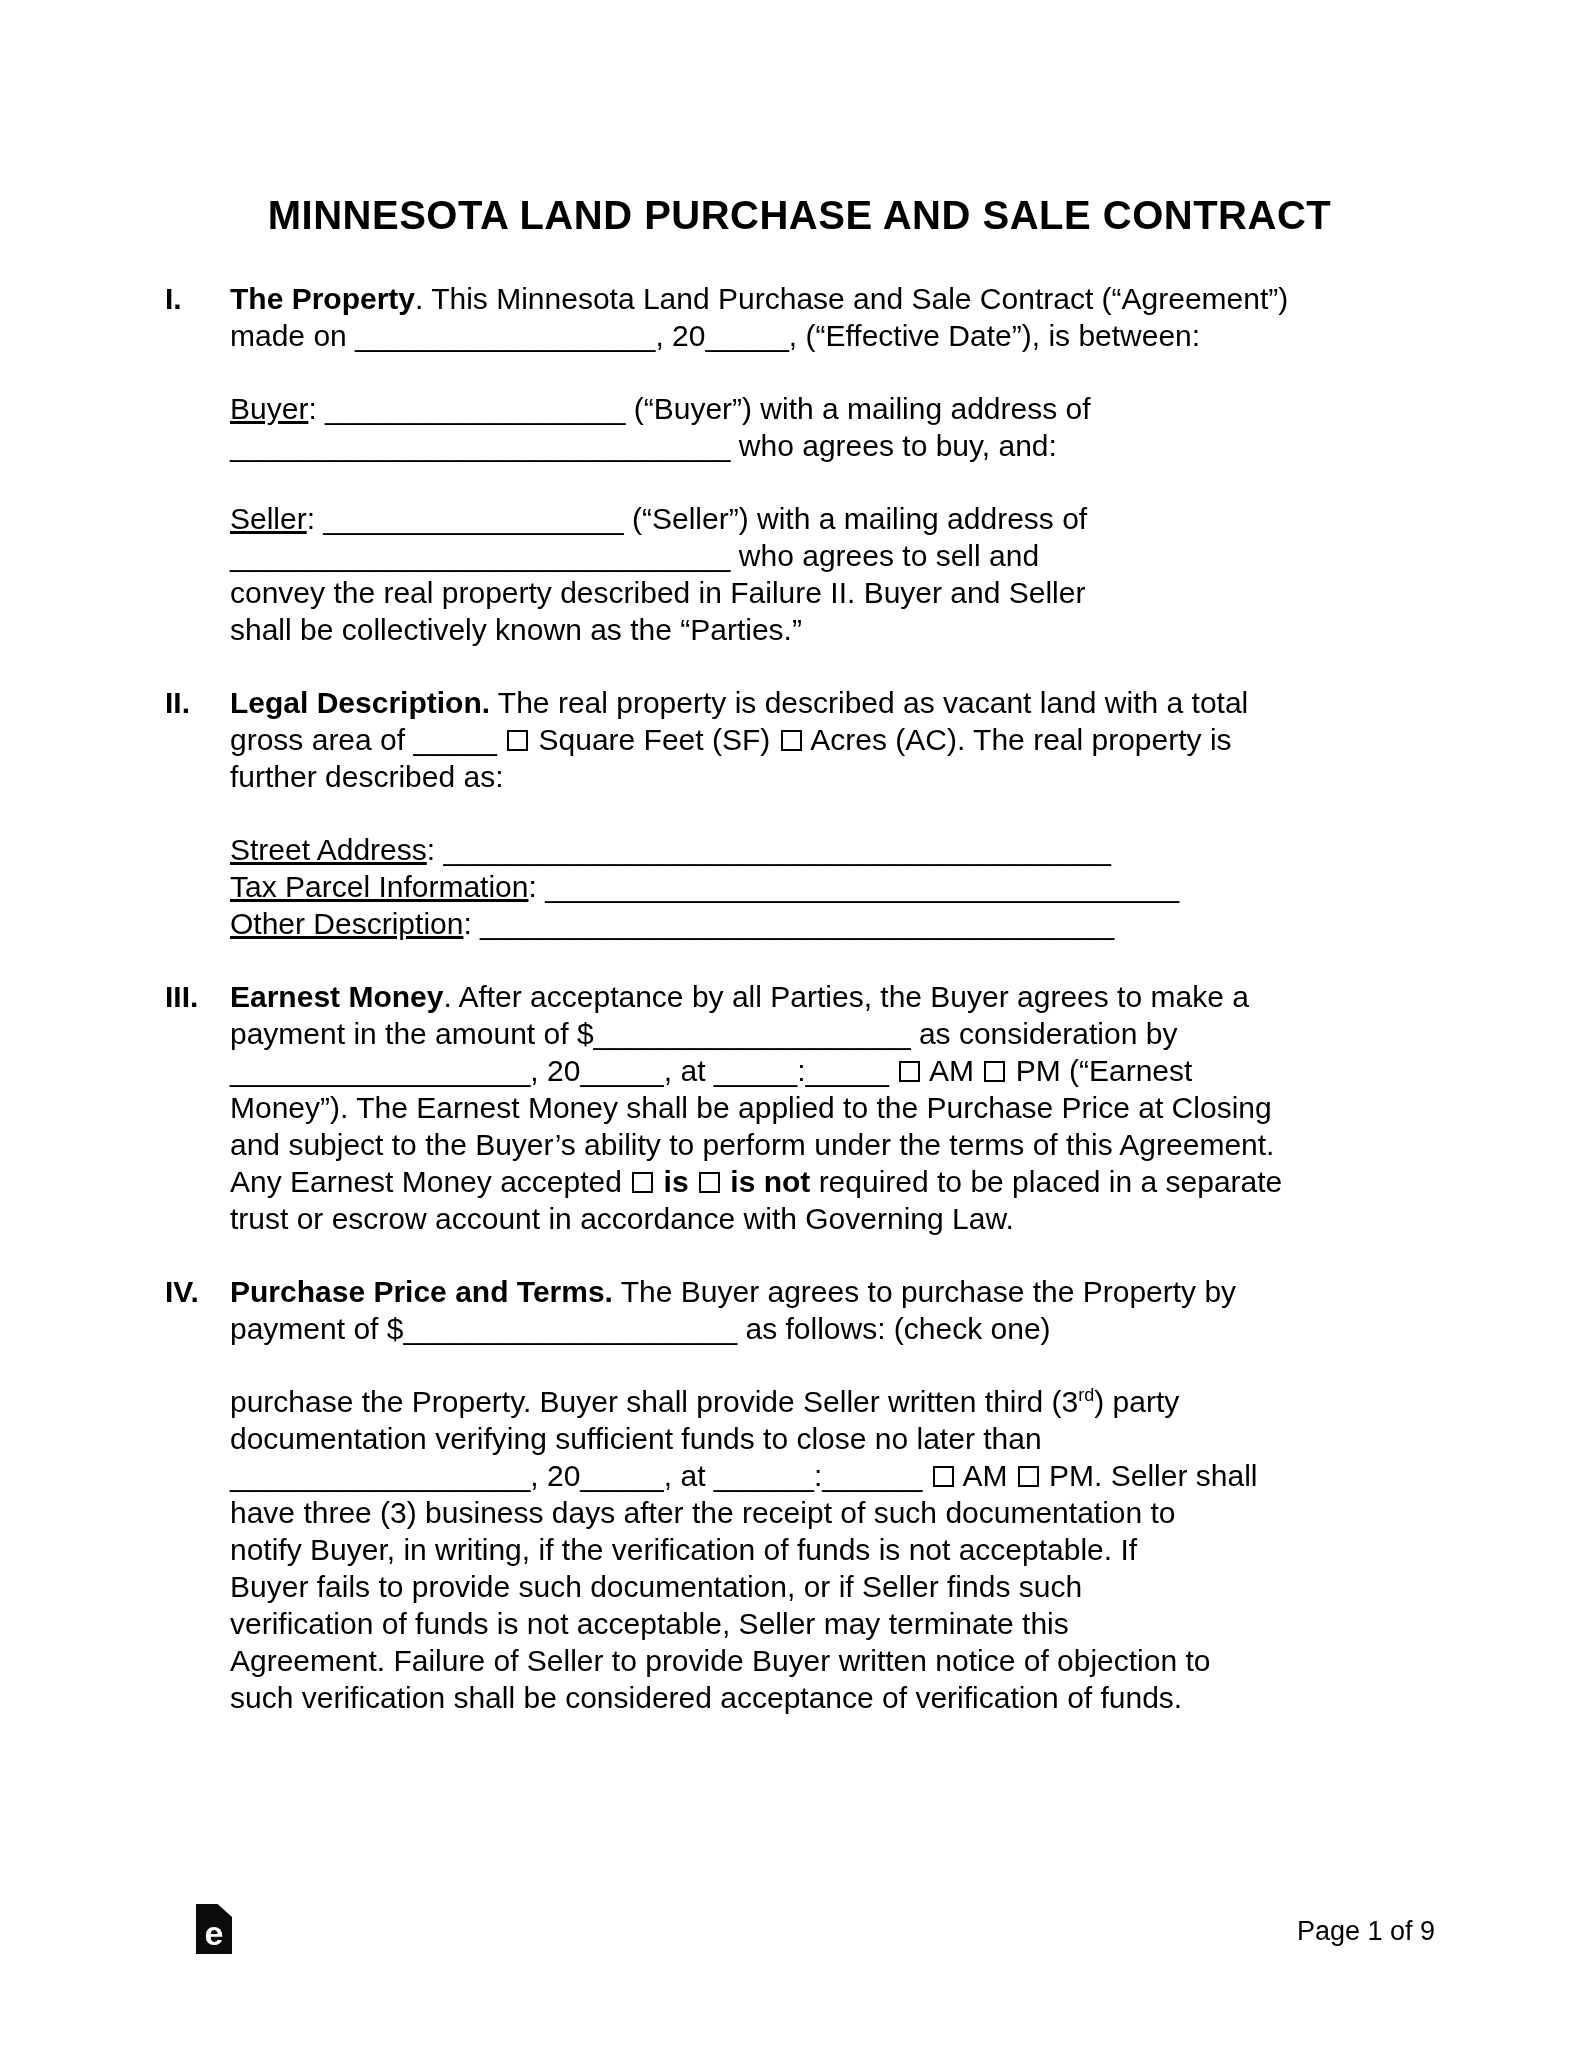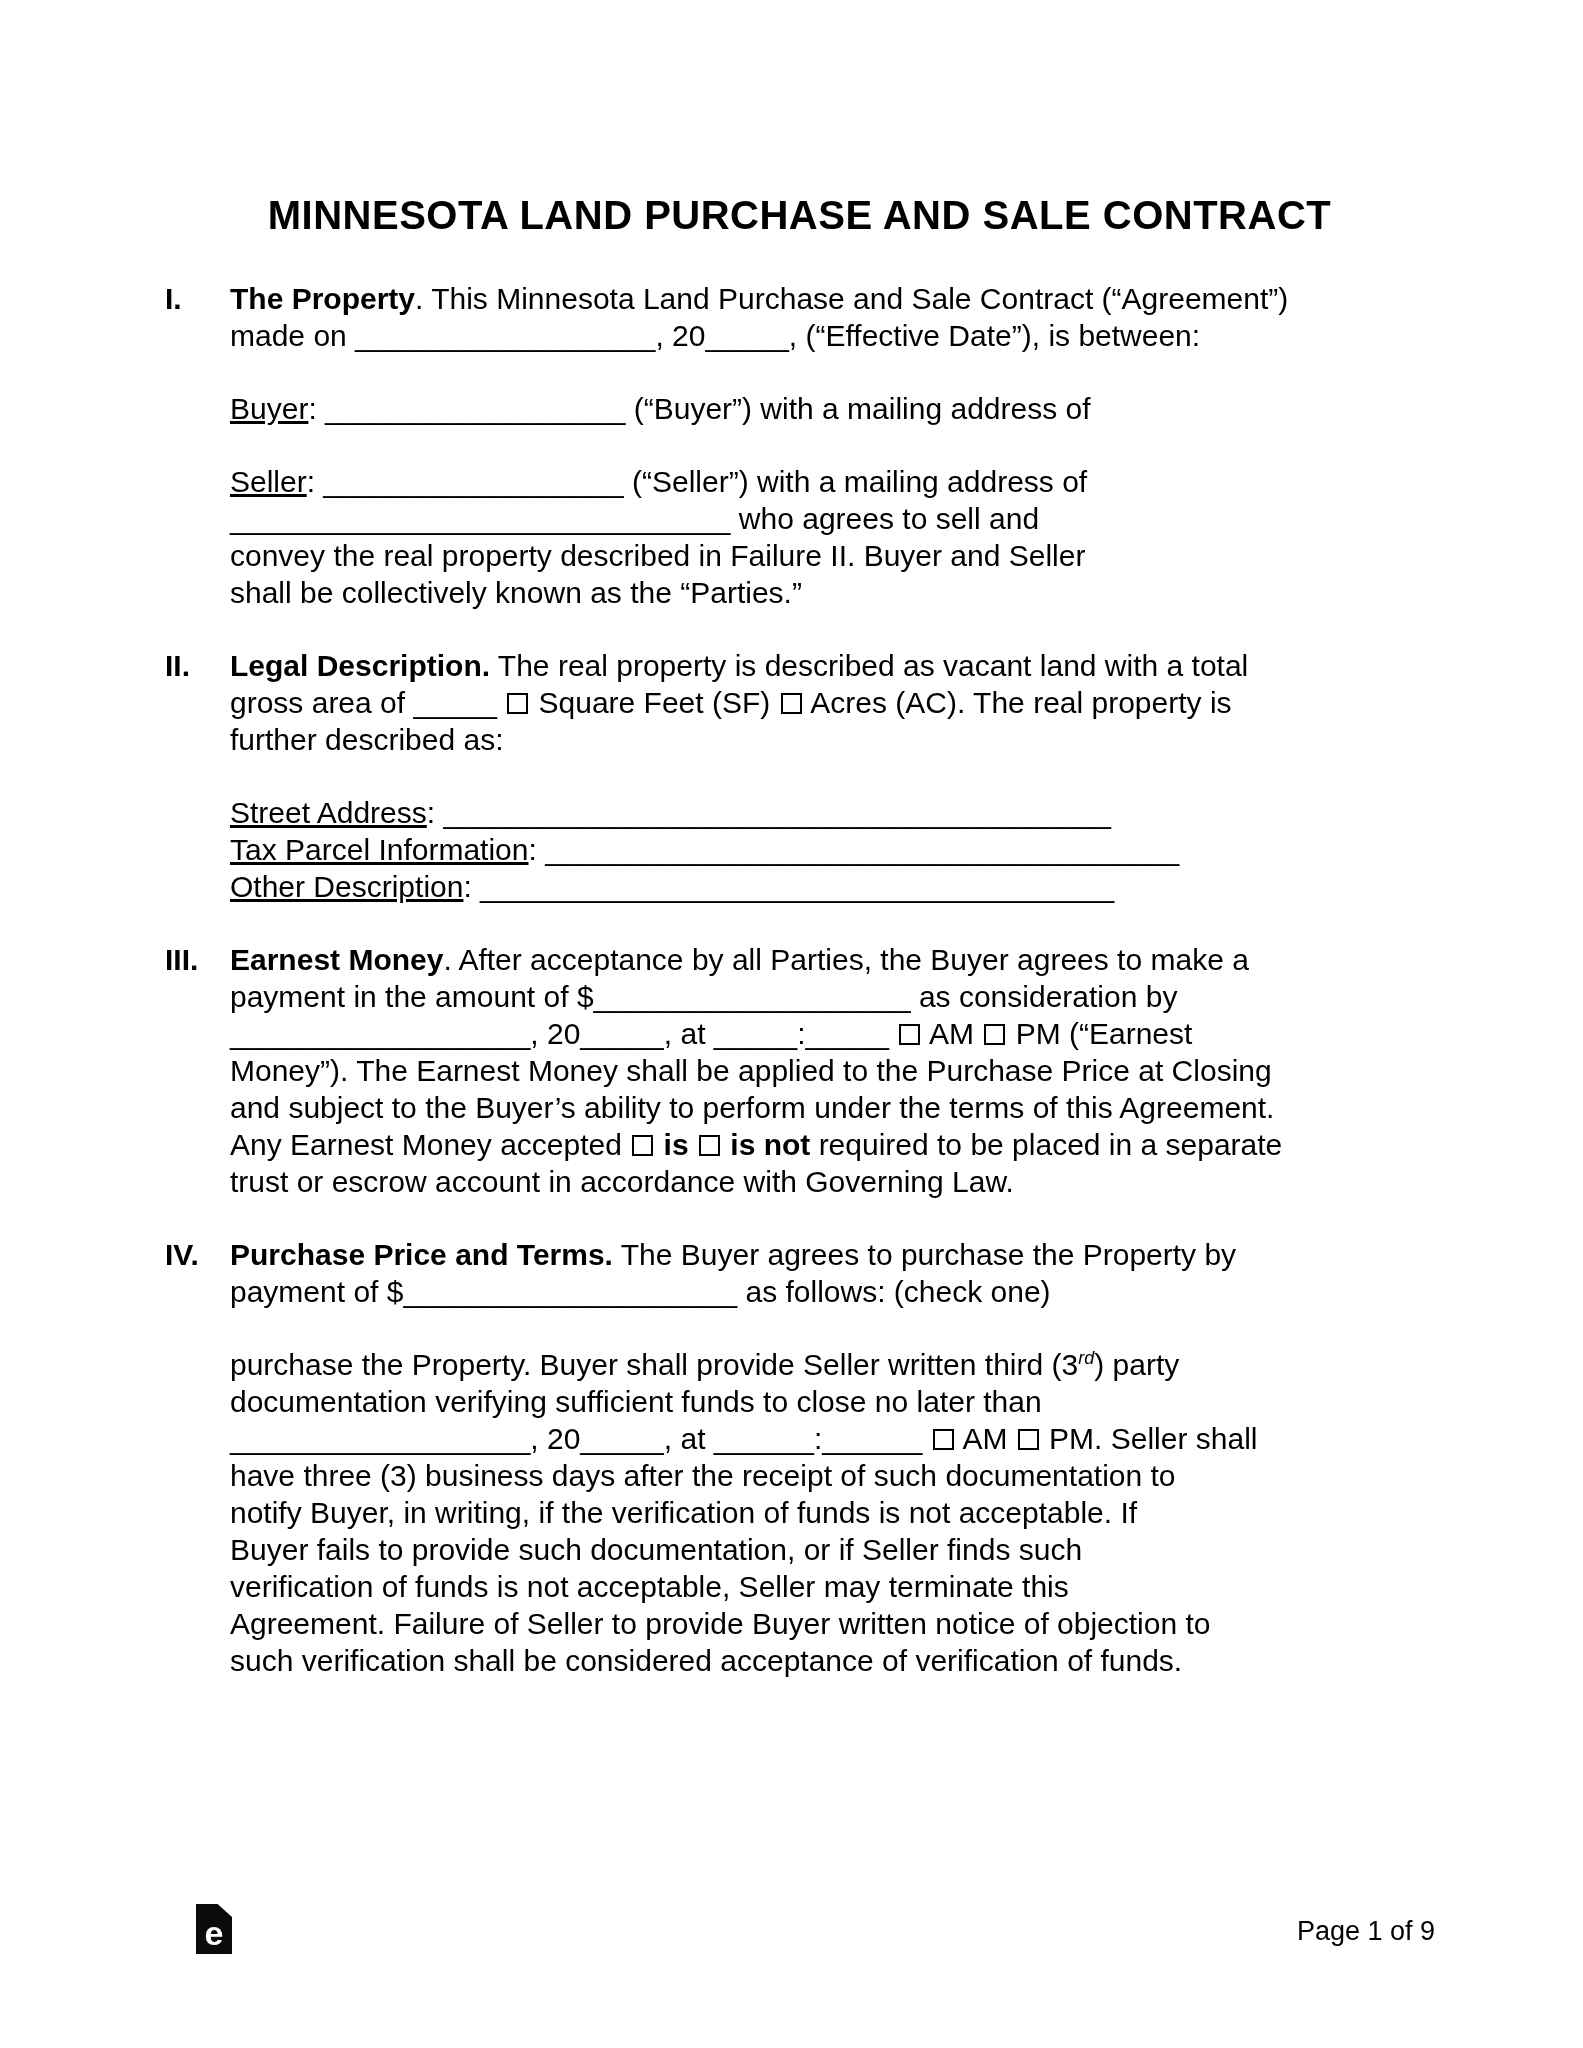--- a/index.html
+++ b/index.html
@@ -30,21 +30,21 @@
     flex: none;
     width: 65px;
     font-weight: bold;
   }
   .section-content { flex: 1; min-width: 0; }
   .paragraph { margin: 0 0 36px 0; }
   .paragraph.indented { }
   .line { white-space: pre; }
   .b { font-weight: bold; }
   .u { text-decoration: underline; }
-  .sup { font-size: 0.6em; vertical-align: super; line-height: 0; font-style: italic; }
+  .sup { font-size: 0.6em; vertical-align: super; line-height: 0; }
   .cb {
     display: inline-block;
     width: 17px;
     height: 17px;
     border: 2px solid #000;
     vertical-align: -1px;
     margin: 0 2px;
     background: #fff;
   }
   .footer-logo {
@@ -82,20 +82,21 @@
   <div class="doc-body">
       <div class="section">
         <div class="numeral">I.</div>
         <div class="section-content">
           <div class="paragraph">
             <div class="line"><span class="b">The Property</span><span>. This Minnesota Land Purchase and Sale Contract (“Agreement”)</span></div>
             <div class="line"><span>made on __________________, 20_____, (“Effective Date”), is between:</span></div>
           </div>
           <div class="paragraph indented">
             <div class="line"><span class="u">Buyer</span><span>: __________________ (“Buyer”) with a mailing address of</span></div>
+            <div class="line"><span>______________________________ who agrees to buy, and:</span></div>
           </div>
           <div class="paragraph indented">
             <div class="line"><span class="u">Seller</span><span>: __________________ (“Seller”) with a mailing address of</span></div>
             <div class="line"><span>______________________________ who agrees to sell and</span></div>
             <div class="line"><span>convey the real property described in Failure II. Buyer and Seller</span></div>
             <div class="line"><span>shall be collectively known as the “Parties.”</span></div>
           </div>
         </div>
       </div>
       <div class="section">

